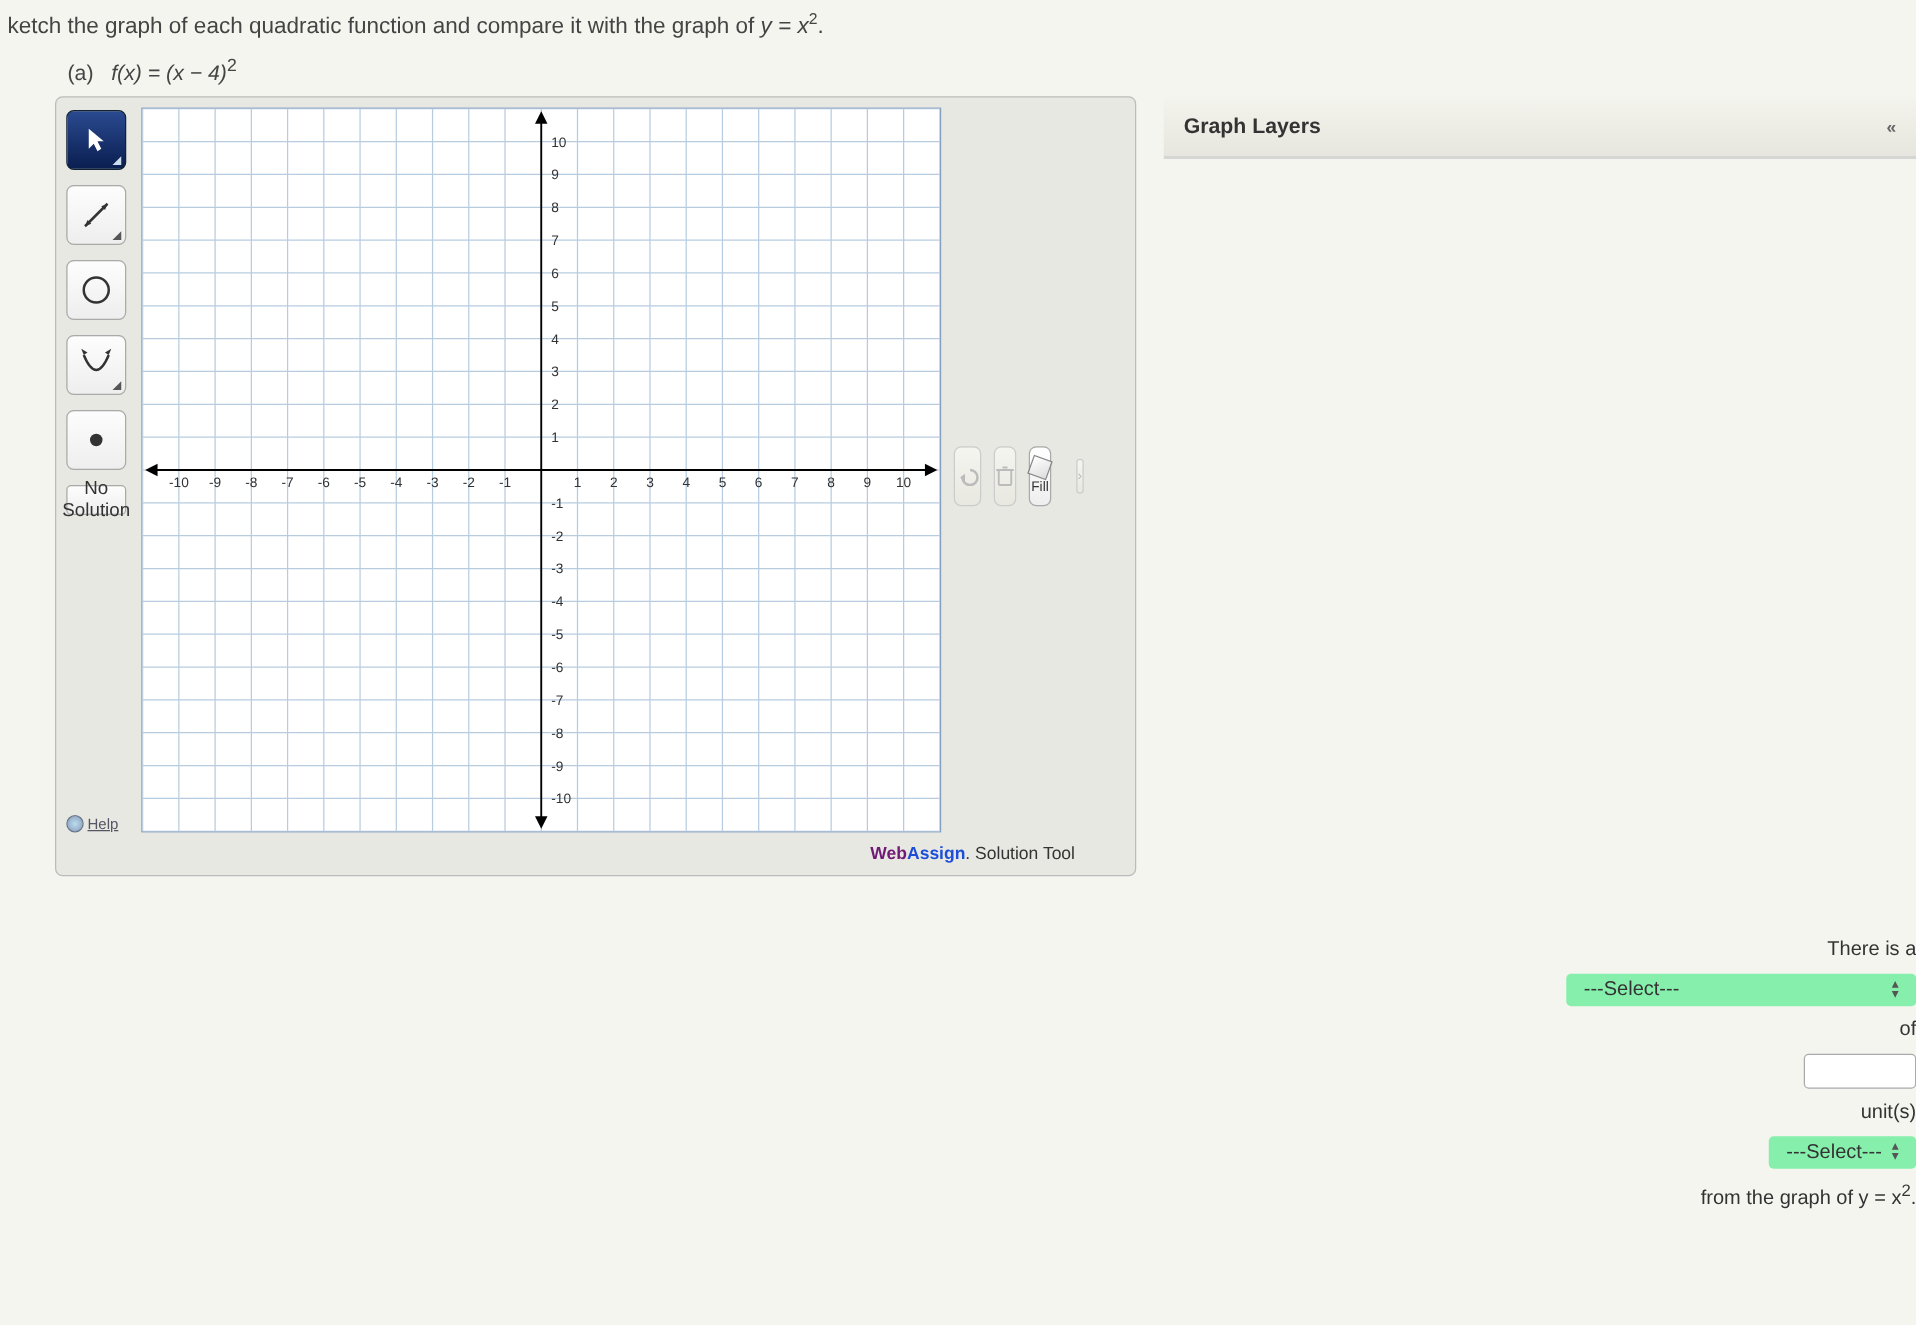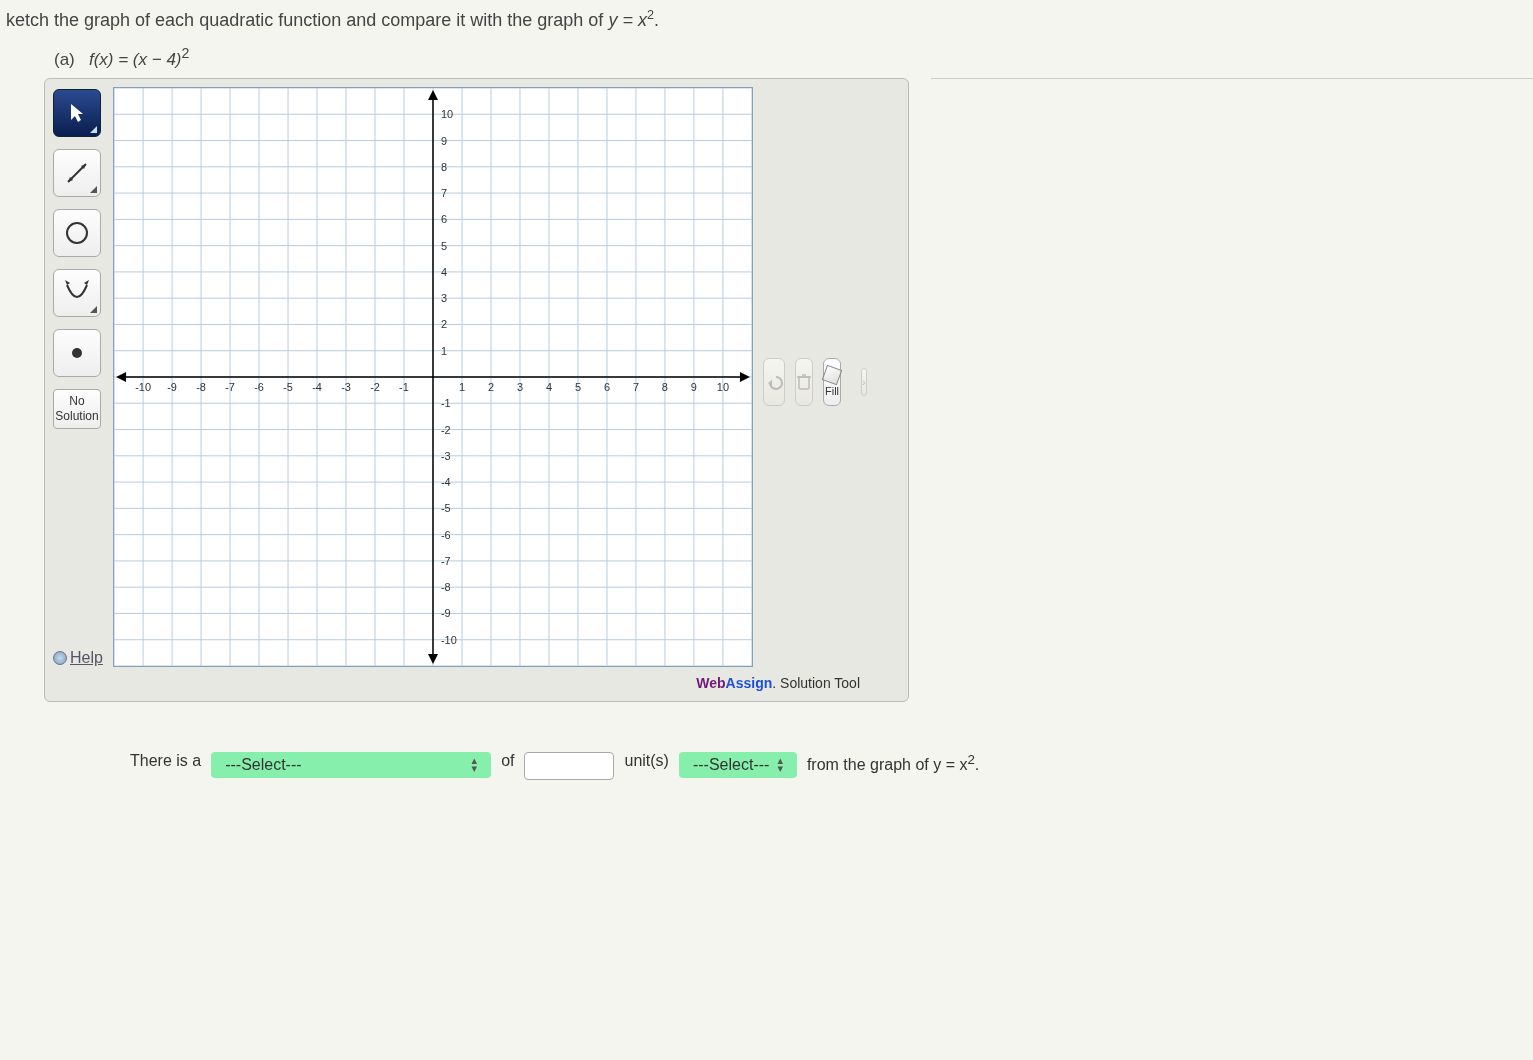--- a/index.html
+++ b/index.html
@@ -69,36 +69,36 @@
   position: absolute;
   right: 3px;
   bottom: 3px;
   width: 0; height: 0;
   border-left: 7px solid transparent;
   border-bottom: 7px solid #555;
 }
 .tool-btn.active .tri { border-bottom-color: #cde; }
 .tool-nosol {
   width: 48px;
-  height: 40px;
+  height: 24px;
   border: 1px solid #aaa;
   border-radius: 4px;
   background: linear-gradient(#fdfdfd,#eee);
-  font-size: 12px;
+  font-size: 15px;
   text-align: center;
   line-height: 1.2;
   display: flex;
   align-items: center;
   justify-content: center;
   cursor: pointer;
   padding: 2px;
 }
 .help-link {
   margin-top: auto;
-  font-size: 16px;
+  font-size: 12px;
   color: #556;
   text-decoration: underline;
   display: flex;
   align-items: center;
   gap: 3px;
   cursor: pointer;
 }
 .help-link::before {
   content: "";
   width: 12px; height: 12px;
@@ -189,23 +189,24 @@
   font-size: 15px;
   color: #444;
   line-height: 1.5;
 }
 
 .answer-row {
   padding: 50px 0 30px 130px;
   font-size: 16px;
   color: #333;
   display: flex;
-  align-items: flex-start;
+  align-items: flex-end;
   gap: 10px;
   flex-wrap: wrap;
+  flex-direction: column;
 }
 .select-pill {
   background: #86efac;
   border-radius: 4px;
   padding: 4px 14px;
   display: inline-flex;
   align-items: center;
   gap: 8px;
   cursor: pointer;
 }
@@ -416,20 +417,24 @@
           <span style="color:#bbb;">›</span>
         </div>
       </div>
     </div>
     <div class="footer-brand">
       <span class="wa-web">Web</span><span class="wa-assign">Assign</span><span>. Solution Tool</span>
     </div>
   </div>
 
   <div class="layers-panel">
+    <div class="layers-header">
+      <span>Graph Layers</span>
+      <span class="collapse-icon">«</span>
+    </div>
     <hr class="sep" style="margin:0;">
   </div>
 </div>
 
 <div class="answer-row">
   <span>There is a</span>
   <span class="select-pill wide">
     <span>---Select---</span>
     <span class="updown">
         <span>▴</span>

